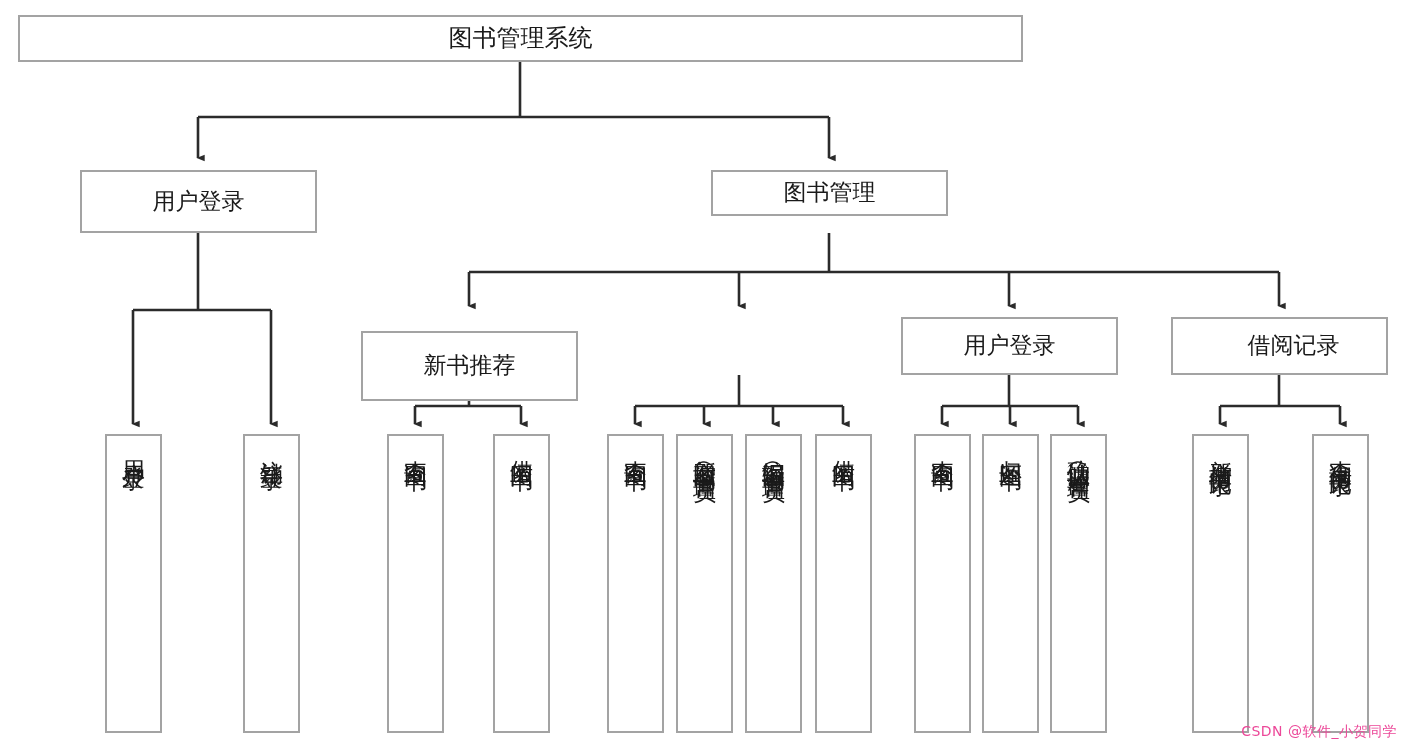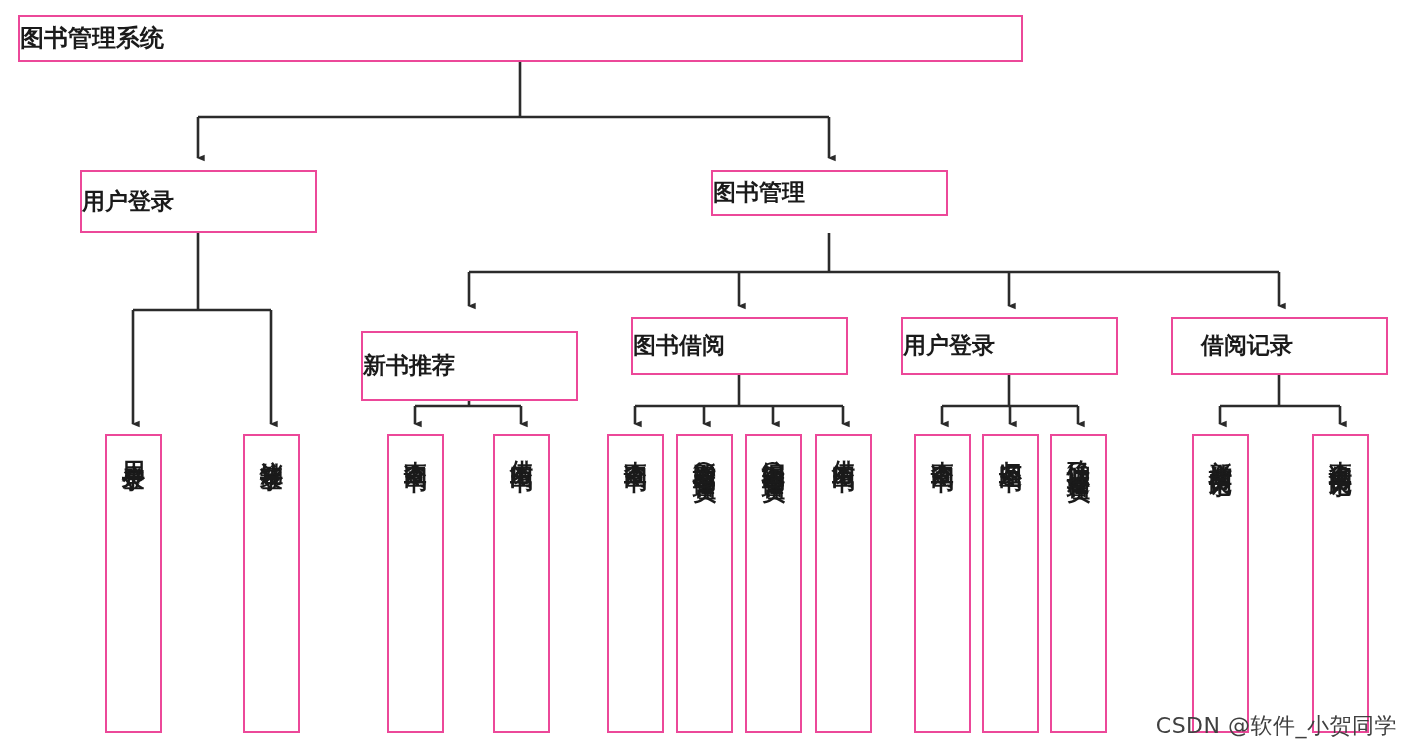--- a/index.html
+++ b/index.html
@@ -22,25 +22,25 @@
     position: absolute;
     left: 0;
     top: 0;
     width: 1405px;
     height: 747px;
   }
   .node {
     position: absolute;
     box-sizing: border-box;
     background: #ffffff;
-    border: 2px solid #ec4899;
+    border: 2px solid #a3a3a3;
     display: flex;
     align-items: center;
+    justify-content: center;
     color: #1a1a1a;
-    font-weight: bold;
   }
   .node .lbl {
     display: block;
     text-align: center;
     line-height: 1.18;
     white-space: nowrap;
   }
   .node.h .lbl {
     font-size: 23px;
   }
@@ -56,22 +56,22 @@
     text-orientation: upright;
     font-size: 23px;
     letter-spacing: 3px;
     line-height: 1;
     margin: 0 auto;
   }
   .watermark {
     position: absolute;
     right: 8px;
     bottom: 6px;
-    font-size: 22px;
-    color: #404040;
+    font-size: 14px;
+    color: #ec4899;
     letter-spacing: 0.5px;
     white-space: nowrap;
     pointer-events: none;
   }
 </style>
 </head>
 <body>
 
 <div id="stage">
 
@@ -132,23 +132,20 @@
   <div class="node h" style="left:80px; top:170px; width:237px; height:63px;">
     <span class="lbl">用户登录</span>
   </div>
   <div class="node h" style="left:711px; top:170px; width:237px; height:46px;">
     <span class="lbl">图书管理</span>
   </div>
 
   <div class="node h" style="left:361px; top:331px; width:217px; height:70px;">
     <span class="lbl">新书推荐</span>
   </div>
-  <div class="node h" style="left:631px; top:317px; width:217px; height:58px;">
-    <span class="lbl">图书借阅</span>
-  </div>
   <div class="node h" style="left:901px; top:317px; width:217px; height:58px;">
     <span class="lbl">用户登录</span>
   </div>
   <div class="node h" style="left:1171px; top:317px; width:217px; height:58px;padding-left:28px;">
     <span class="lbl">借阅记录</span>
   </div>
 
   <div class="node v" style="left:105px; top:434px; width:57px; height:299px;">
     <span class="lbl">用户登录</span>
   </div>

